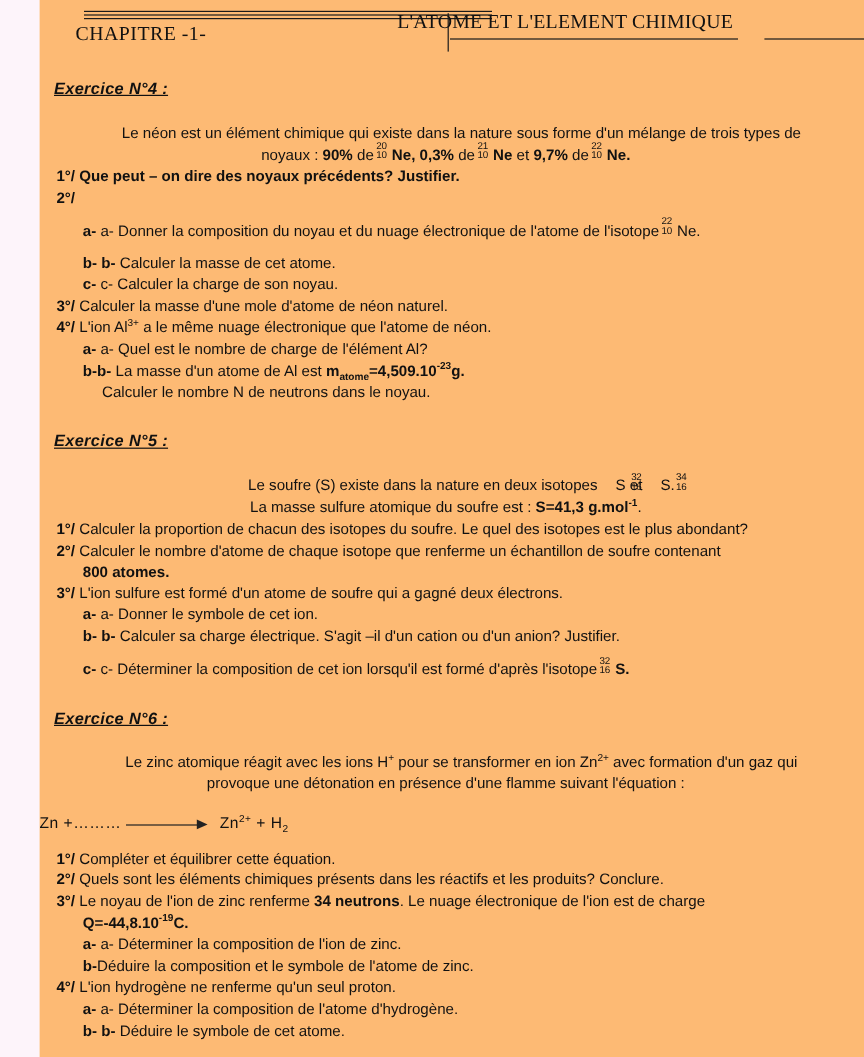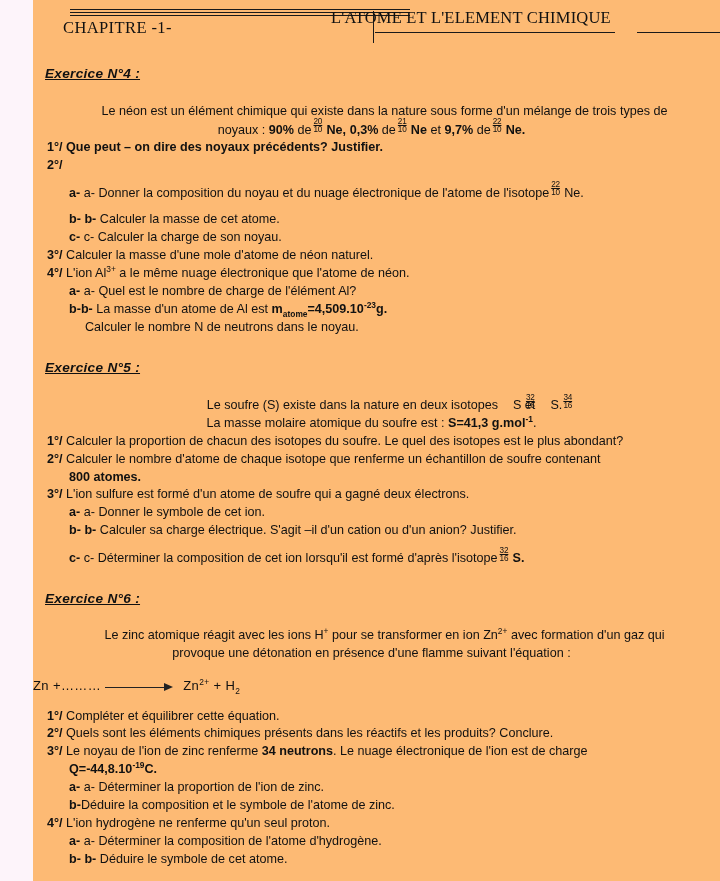--- a/index.html
+++ b/index.html
@@ -135,21 +135,21 @@
     margin: 0 1px 0 2px;
   }
   .iso .a, .iso .z {
     position: absolute;
     left: 0;
     font-size: 8.2px;
     line-height: 8px;
     font-weight: normal;
     letter-spacing: -0.2px;
   }
-  .iso .a { top: -2.5px; text-decoration: underline; }
+  .iso .a { top: -2.5px; }
   .iso .z { top: 5.5px; }
 
   sup, sub { font-size: 8.4px; line-height: 0; }
   sup { vertical-align: super; }
   sub { vertical-align: sub; }
 
   
   .equation {
     margin: 14px 0 12px 0;
     font-size: 13px;
@@ -267,21 +267,21 @@
       <span class="ex-title">Exercice N°5 :</span>
     </div>
     <div class="gap-md"></div>
 
     <div class="para indent">
       <span>Le soufre (S) existe dans la nature en deux isotopes</span><span class="iso"><span class="a">32</span><span class="z">16</span></span><span>S</span>
       <span>et</span><span class="iso"><span class="a">34</span><span class="z">16</span></span><span>S.</span>
     </div>
 
     <div class="para">
-      <span>La masse molaire atomique du soufre est : </span><b>S=41,3 g.mol</b><b><sup>-1</sup></b><span>.</span>
+      <span>La masse sulfure atomique du soufre est : </span><b>S=41,3 g.mol</b><b><sup>-1</sup></b><span>.</span>
     </div>
 
     <div class="q">
       <span><b>1°/</b> Calculer la proportion de chacun des isotopes du soufre. Le quel des isotopes est le plus abondant?</span>
     </div>
     <div class="q">
       <span><b>2°/</b> Calculer le nombre d'atome de chaque isotope que renferme un échantillon de soufre contenant</span>
     </div>
     <div class="q lvl2">
       <b>800 atomes.</b>
@@ -330,21 +330,21 @@
       <span><b>2°/</b> Quels sont les éléments chimiques présents dans les réactifs et les produits? Conclure.</span>
     </div>
     <div class="q">
       <span><b>3°/</b> Le noyau de l'ion de zinc renferme </span><b>34 neutrons</b><span>. Le nuage électronique de l'ion est de charge</span>
     </div>
     <div class="q lvl2">
       <b>Q=-44,8.10</b><b><sup>-19</sup></b><b>C.</b>
     </div>
     <div class="q lvl2">
       <b>a-</b>
-      <span>a- Déterminer la proportion de l'ion de zinc.</span>
+      <span>a- Déterminer la composition de l'ion de zinc.</span>
     </div>
     <div class="q lvl2">
       <span><b>b-</b>Déduire la composition et le symbole de l'atome de zinc.</span>
     </div>
     <div class="q">
       <span><b>4°/</b> L'ion hydrogène ne renferme qu'un seul proton.</span>
     </div>
     <div class="q lvl2">
       <b>a-</b>
       <span>a- Déterminer la composition de l'atome d'hydrogène.</span>

